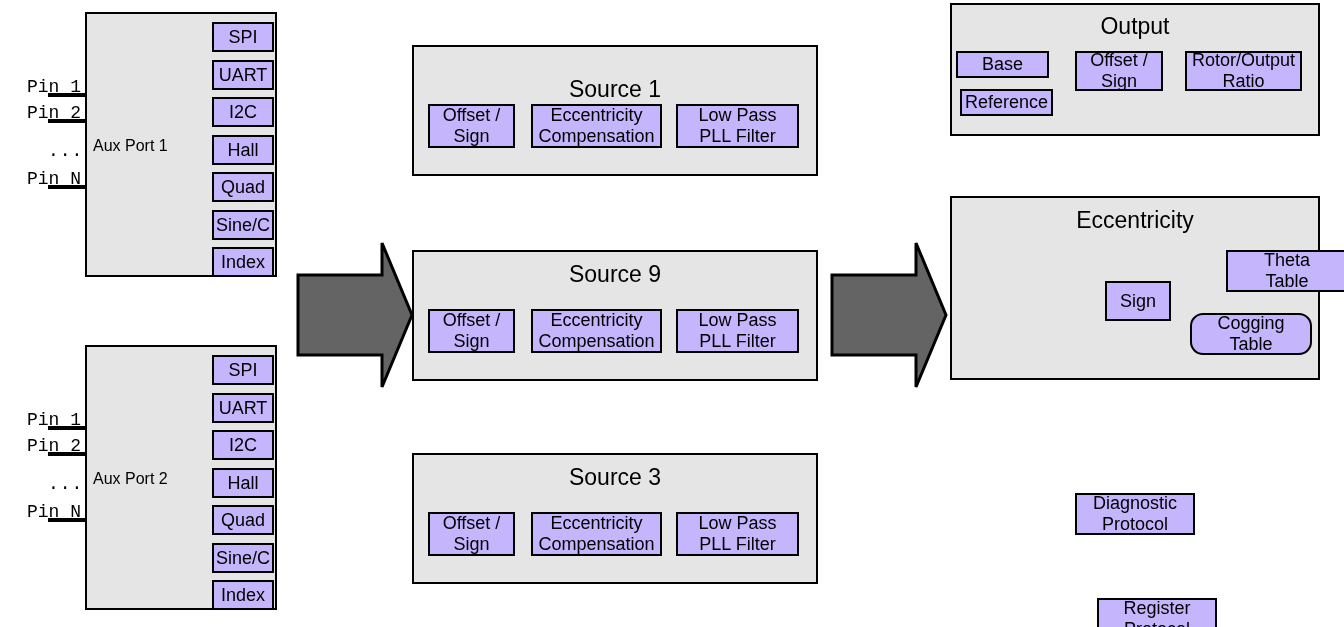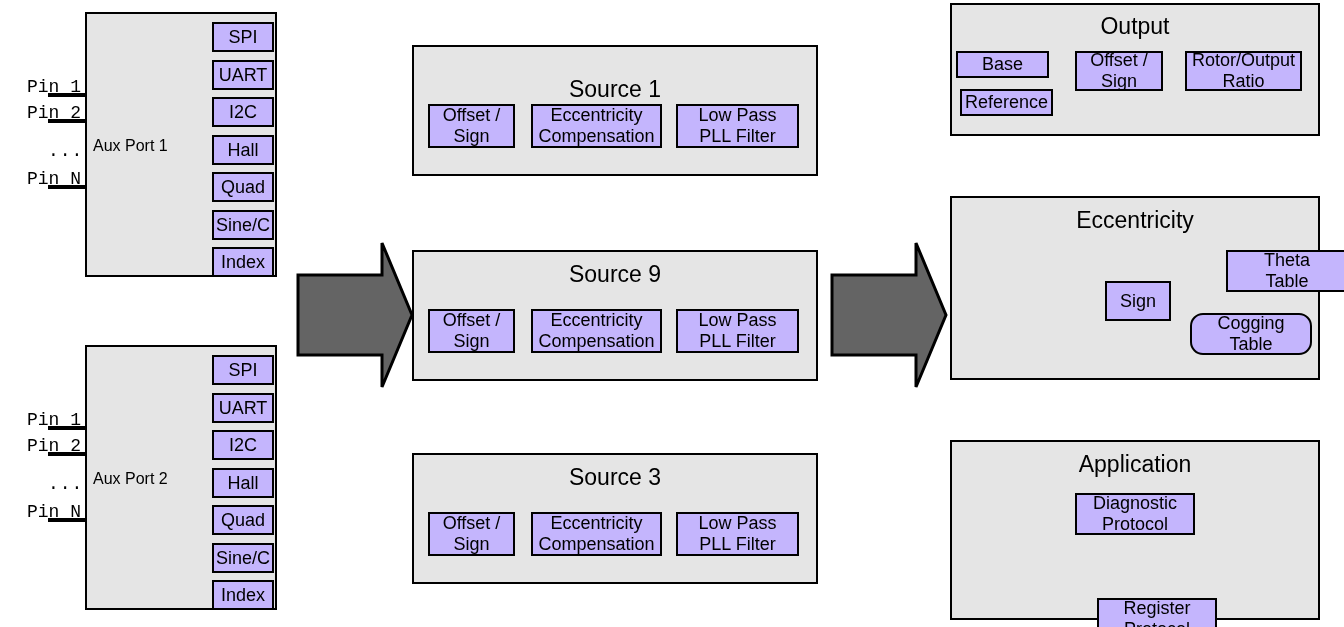--- a/index.html
+++ b/index.html
@@ -197,21 +197,18 @@
 
   <div class="panel" style="left:950px; top:196px; width:370px; height:184px;">
     <div class="panel-title" style="top:11px;">Eccentricity</div>
   </div>
   <div class="chip" style="left:1105px; top:281px; width:66px; height:40px;">Sign</div>
   <div class="chip" style="left:1190px; top:250px; width:122px; height:42px;margin-left:36px;">Theta
 Table</div>
   <div class="chip" style="left:1190px; top:313px; width:122px; height:42px;border-radius:13px;">Cogging
 Table</div>
 
-  <div class="panel" style="left:950px; top:440px; width:370px; height:180px;">
-    <div class="panel-title" style="top:11px;">Application</div>
-  </div>
   <div class="chip" style="left:1075px; top:493px; width:120px; height:42px;">Diagnostic
 Protocol</div>
   <div class="chip" style="left:1097px; top:553px; width:120px; height:42px;margin-top:45px;">Register
 Protocol</div>
 
 </div>
 
 </body></html>

